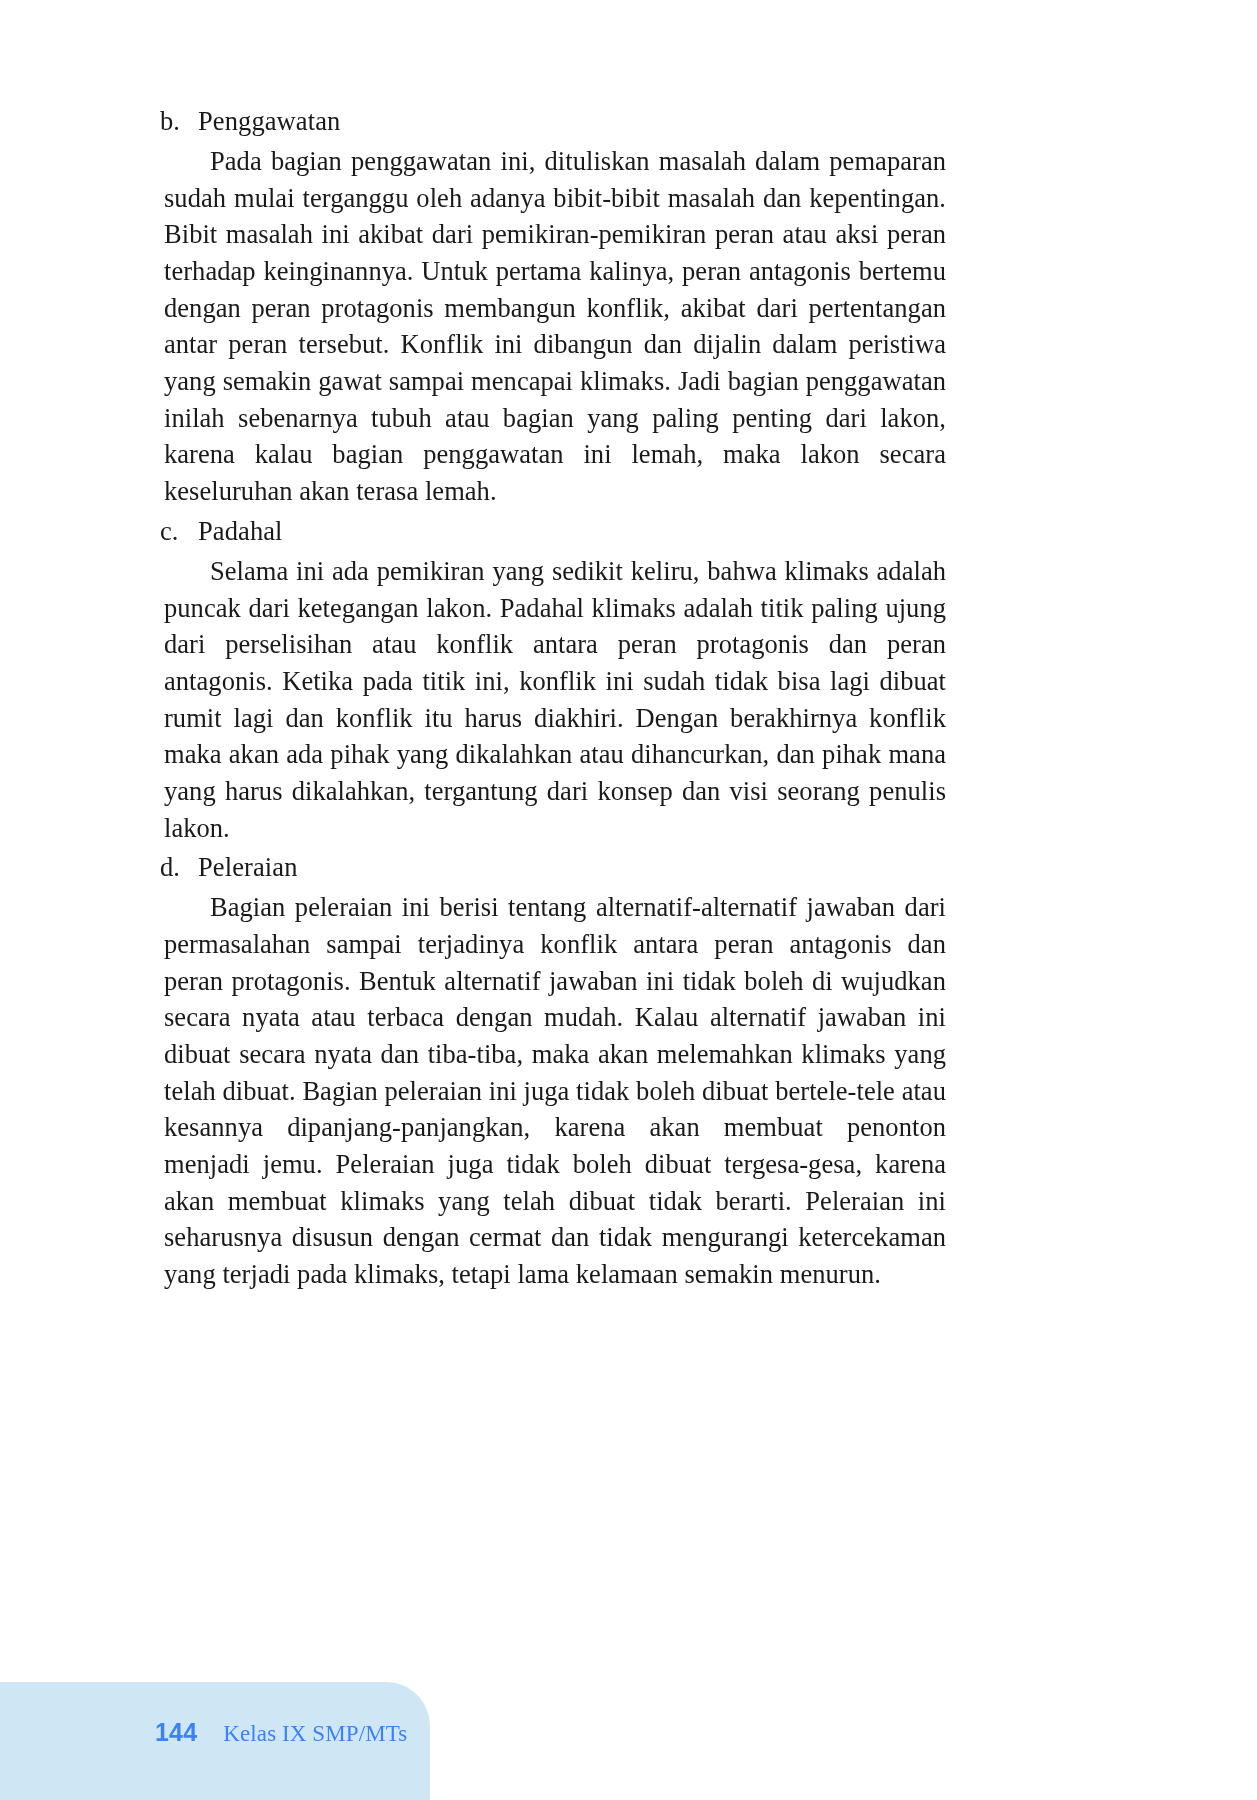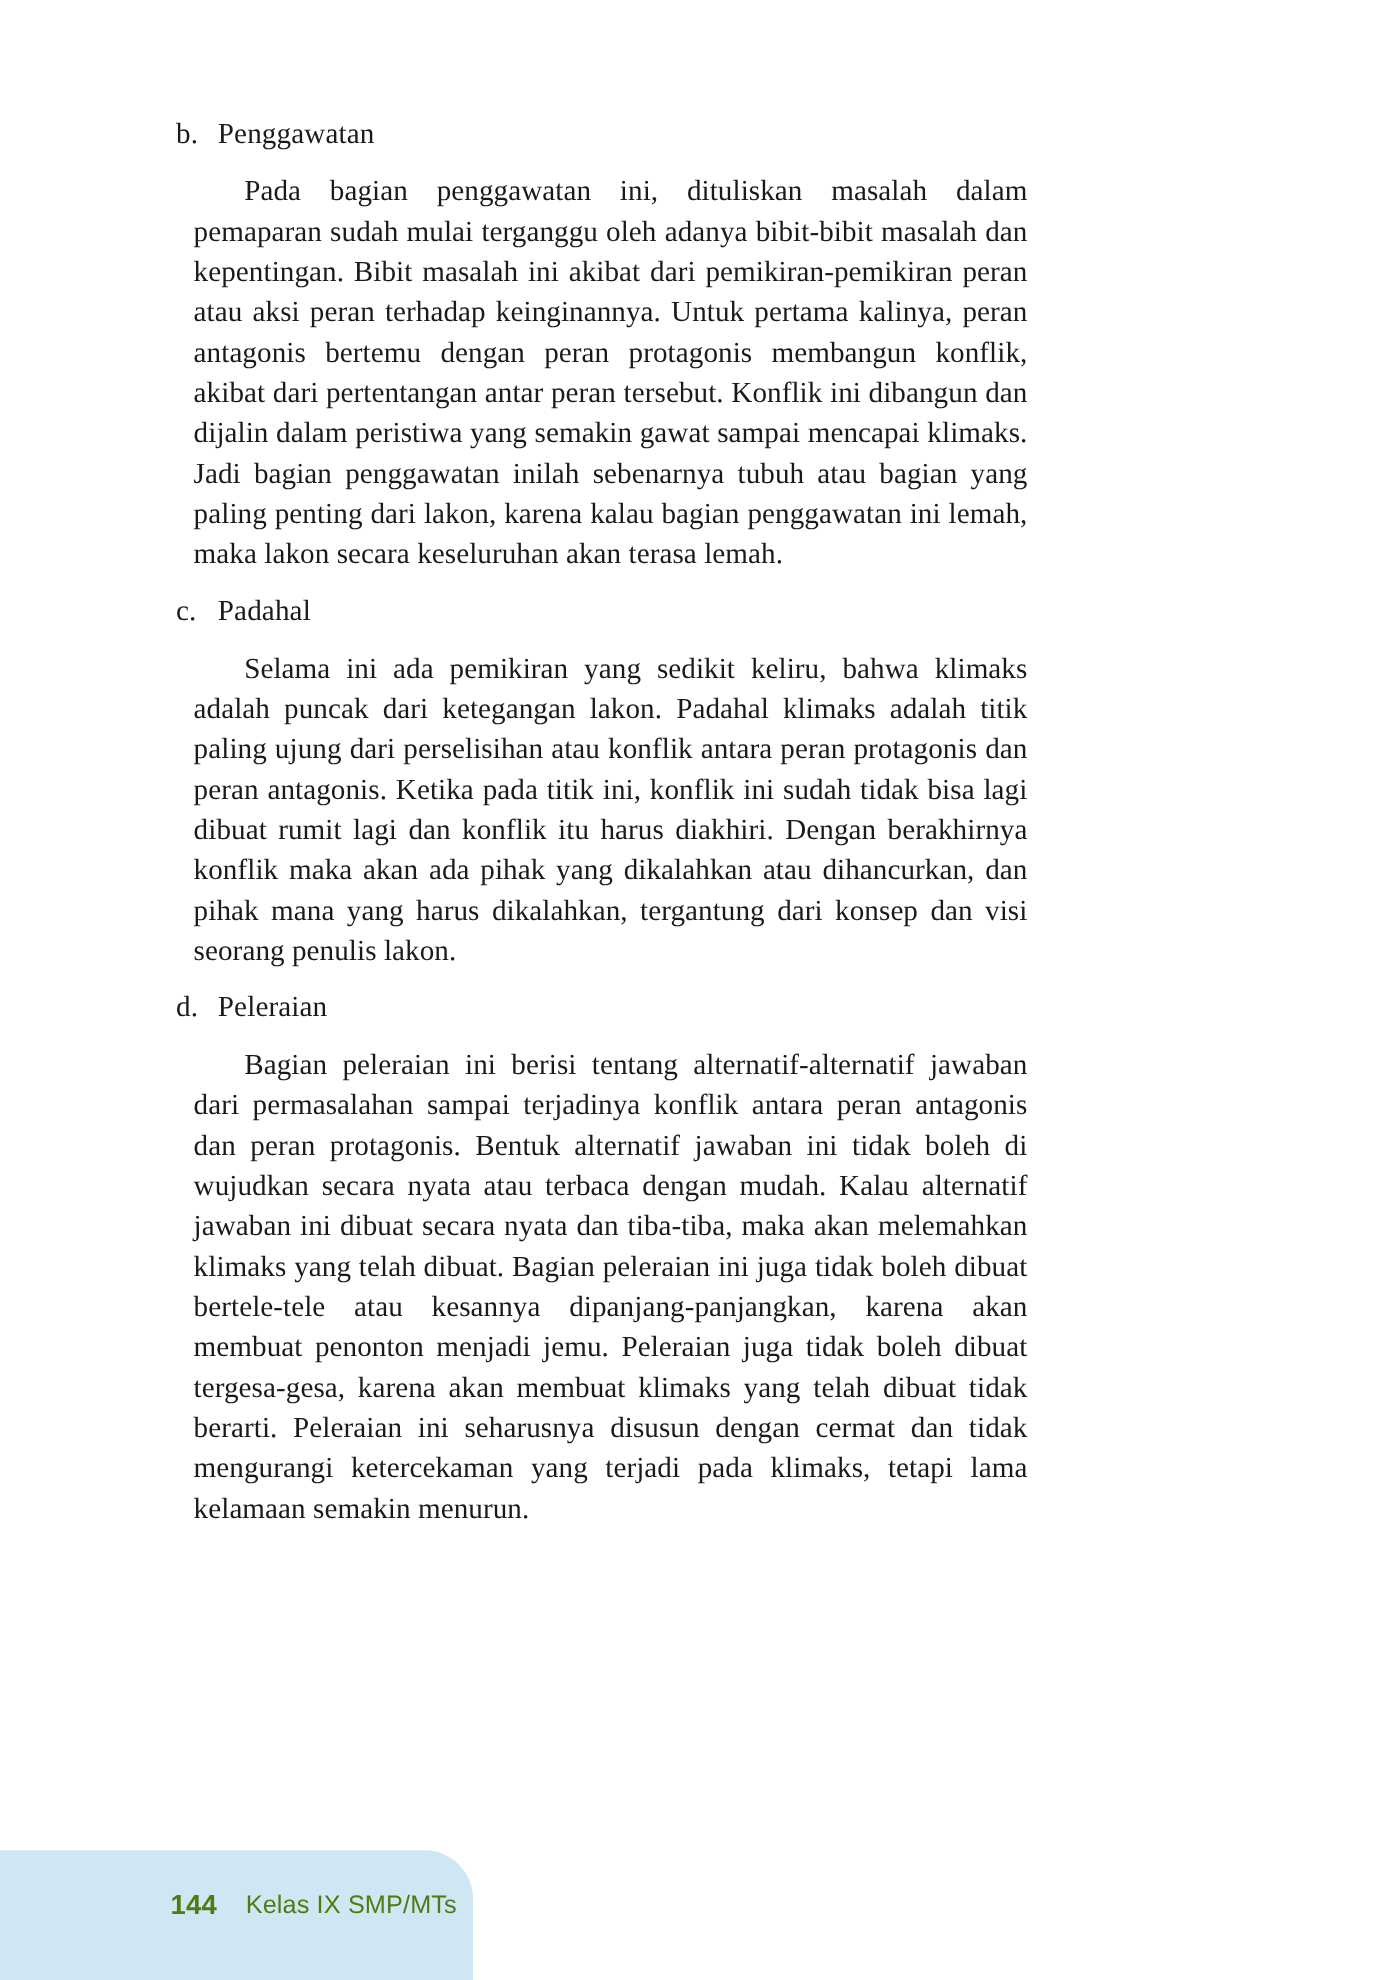--- a/index.html
+++ b/index.html
@@ -33,21 +33,21 @@
   .sec-heading .marker {
     width: 38px;
     flex: 0 0 38px;
     font-size: 26.5px;
   }
   .sec-heading .htext {
     font-size: 26.5px;
     text-align: center;
   }
   p.body {
-    margin: 16px;
+    margin: 4px;
     font-size: 26.5px;
     line-height: 1.385;
     text-align: justify;
     text-justify: inter-word;
     text-indent: 46px;
     hyphens: none;
     letter-spacing: 0.05px;
   }
   .gap-after-para { margin-bottom: 15px; }
   .gap-after-head { margin-bottom: 2px; }
@@ -60,34 +60,35 @@
     width: 470px;
     height: 200px;
     background: #cfe7f5;
     border-radius: 0 44px 0 0;
   }
   .footer-inner {
     position: absolute;
     left: 155px;
     top: 1718px;
     display: flex;
-    align-items: flex-start;
+    align-items: flex-end;
     font-family: "Liberation Sans", "DejaVu Sans", sans-serif;
-    color: #4d7c0f;
+    color: #3b82f6;
     white-space: nowrap;
   }
   .footer-page-num {
     font-size: 25px;
     font-weight: bold;
     letter-spacing: 0.2px;
   }
   .footer-label {
     font-size: 23px;
     margin-left: 26px;
     letter-spacing: 0.1px;
+    font-family: Liberation Serif, serif;
   }
 </style>
 </head>
 <body>
 
 <div class="page">
 
   <div class="content">
 
     <div class="sec-heading gap-after-head">

